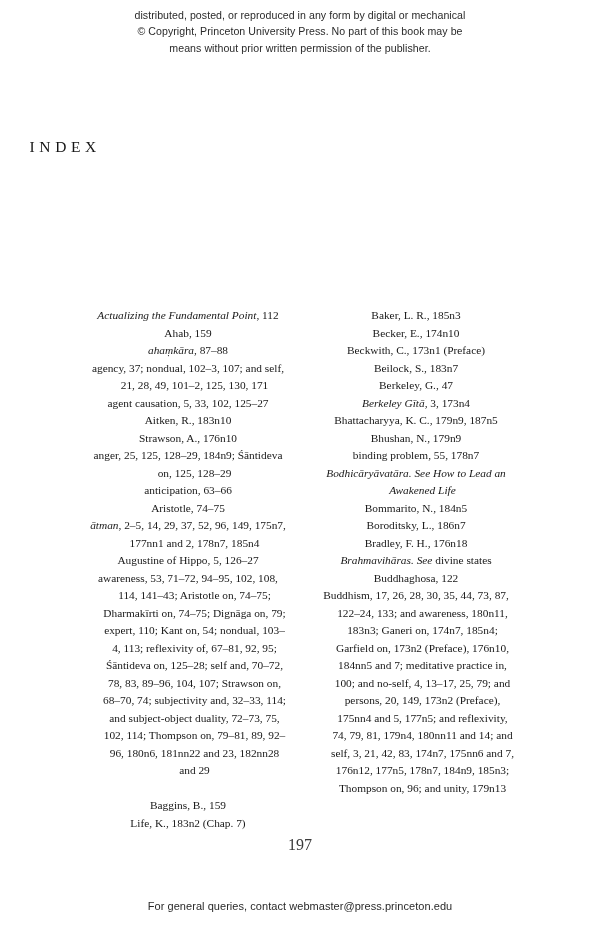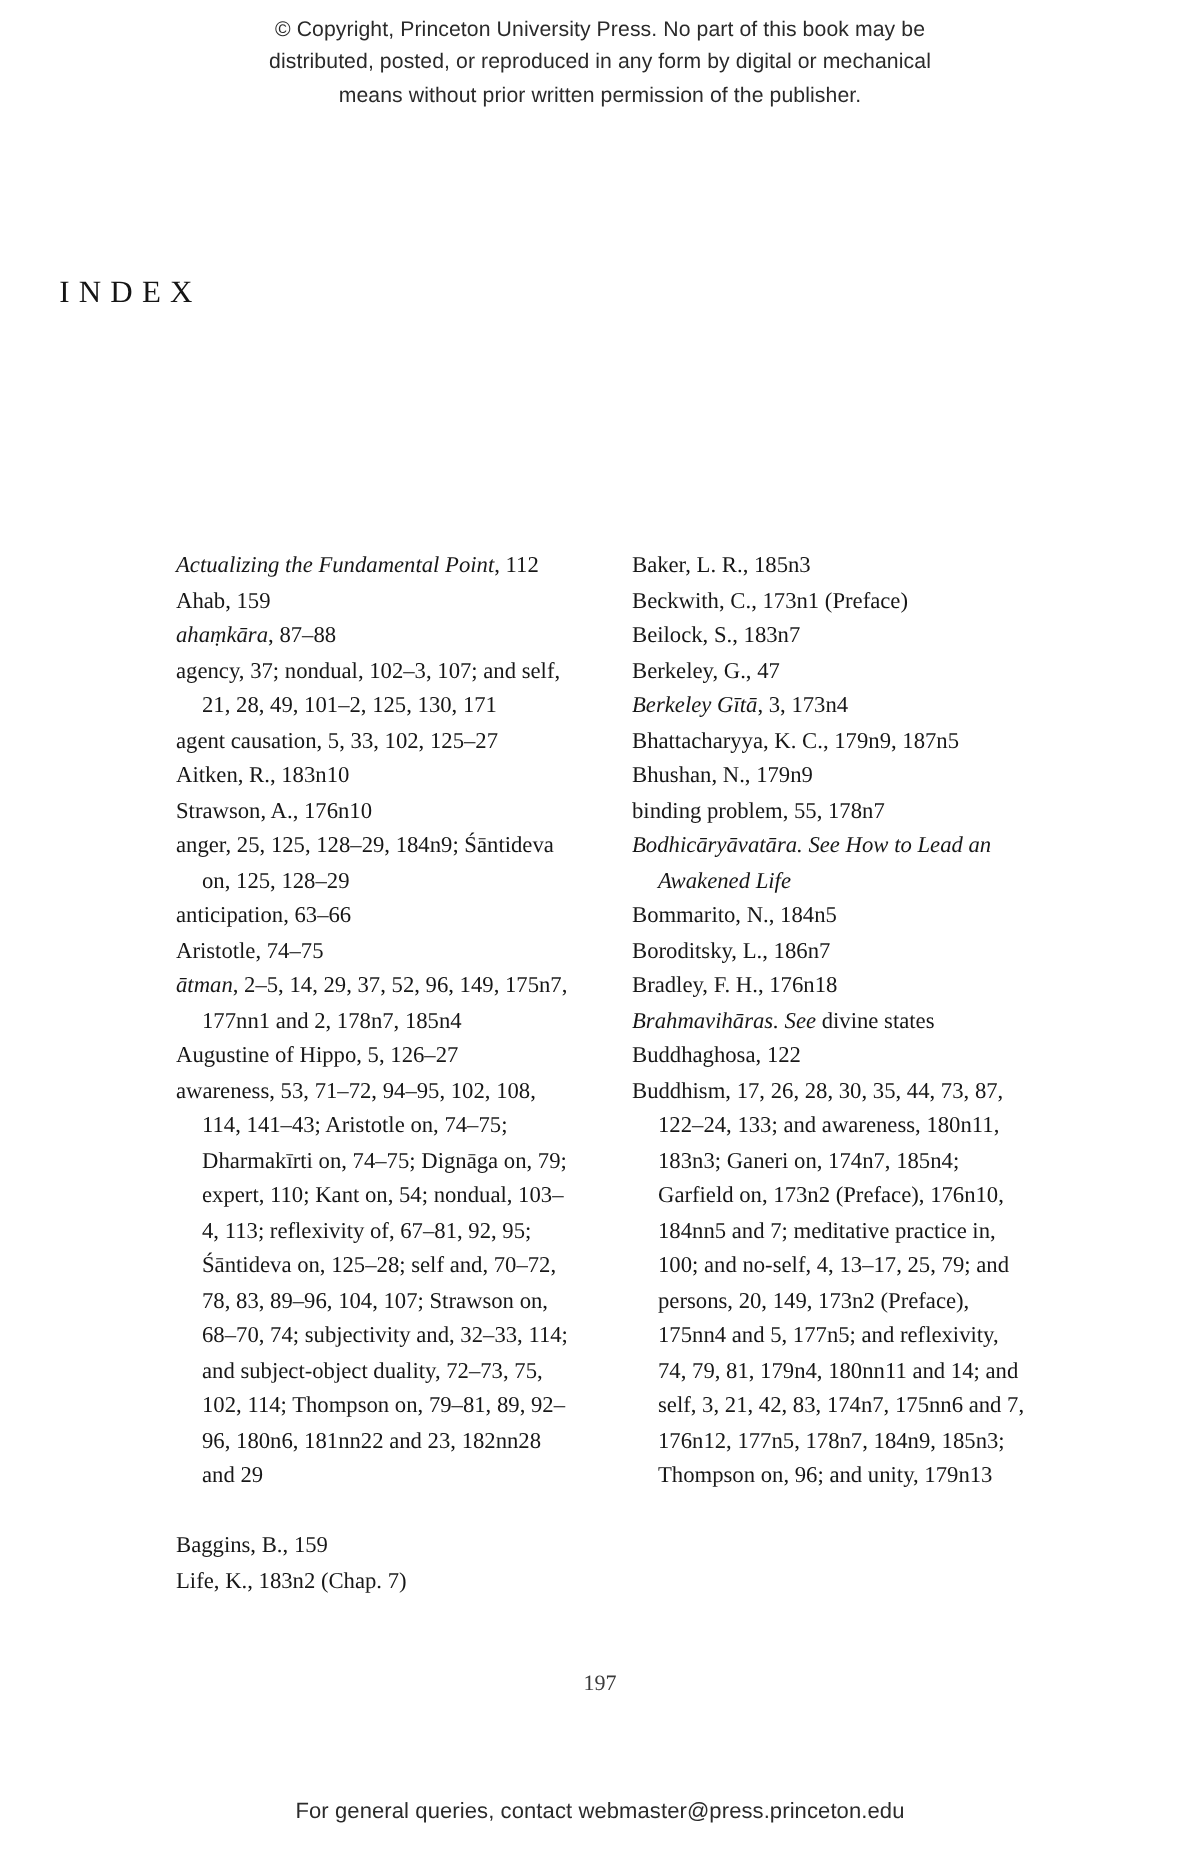--- a/index.html
+++ b/index.html
@@ -60,39 +60,40 @@
     height: 545px;
     display: flex;
     flex-direction: row;
     justify-content: space-between;
   }
   .col {
     width: 200px;
     font-size: 11.35px;
     line-height: 17.5px;
     color: #171717;
-    text-align: left;
+    text-align: center;
+    margin-top: 32px;
   }
   .entry {
     margin: 0;
     padding: 0;
     padding-left: 13px;
     text-indent: -13px;
   }
   .entry.gap-before { margin-top: 17.5px; }
   .ital { font-style: italic; }
 
   
   .folio {
     position: absolute;
     left: 0;
     top: 836px;
     width: 600px;
     text-align: center;
-    font-size: 11px;
+    font-size: 16px;
     color: #3a3a3a;
   }
 
   
   .footer {
     position: absolute;
     left: 0;
     top: 900px;
     width: 600px;
     text-align: center;
@@ -101,22 +102,22 @@
     color: #2a2a2a;
     letter-spacing: 0.05px;
   }
 </style>
 </head>
 <body>
 
 <div class="page">
 
   <div class="copyright">
+    <span class="cline">distributed, posted, or reproduced in any form by digital or mechanical</span>
     <span class="cline">© Copyright, Princeton University Press. No part of this book may be</span>
-    <span class="cline">distributed, posted, or reproduced in any form by digital or mechanical</span>
     <span class="cline">means without prior written permission of the publisher.</span>
   </div>
 
   <div class="index-heading">INDEX</div>
 
   <div class="columns">
     <div class="col" id="left-column">
         <p class="entry"><span class="ital">Actualizing the Fundamental Point</span><span>, 112</span></p>
         <p class="entry"><span>Ahab</span><span>, 159</span></p>
         <p class="entry"><span class="ital">ahaṃkāra</span><span>, 87–88</span></p>
@@ -128,20 +129,21 @@
         <p class="entry"><span>anticipation</span><span>, 63–66</span></p>
         <p class="entry"><span>Aristotle</span><span>, 74–75</span></p>
         <p class="entry"><span class="ital">ātman</span><span>, 2–5, 14, 29, 37, 52, 96, 149, 175n7, 177nn1 and 2, 178n7, 185n4</span></p>
         <p class="entry"><span>Augustine of Hippo</span><span>, 5, 126–27</span></p>
         <p class="entry"><span>awareness</span><span>, 53, 71–72, 94–95, 102, 108, 114, 141–43; Aristotle on, 74–75; Dharmakīrti on, 74–75; Dignāga on, 79; expert, 110; Kant on, 54; nondual, 103–4, 113; reflexivity of, 67–81, 92, 95; Śāntideva on, 125–28; self and, 70–72, 78, 83, 89–96, 104, 107; Strawson on, 68–70, 74; subjectivity and, 32–33, 114; and subject-object duality, 72–73, 75, 102, 114; Thompson on, 79–81, 89, 92–96, 180n6, 181nn22 and 23, 182nn28 and 29</span></p>
         <p class="entry gap-before"><span>Baggins, B.</span><span>, 159</span></p>
         <p class="entry"><span>Life, K.</span><span>, 183n2 (Chap. 7)</span></p>
       </div>
     <div class="col" id="right-column">
         <p class="entry"><span>Baker, L. R.</span><span>, 185n3</span></p>
+        <p class="entry"><span>Becker, E.</span><span>, 174n10</span></p>
         <p class="entry"><span>Beckwith, C.</span><span>, 173n1 (Preface)</span></p>
         <p class="entry"><span>Beilock, S.</span><span>, 183n7</span></p>
         <p class="entry"><span>Berkeley, G.</span><span>, 47</span></p>
         <p class="entry"><span class="ital">Berkeley Gītā</span><span>, 3, 173n4</span></p>
         <p class="entry"><span>Bhattacharyya, K. C.</span><span>, 179n9, 187n5</span></p>
         <p class="entry"><span>Bhushan, N.</span><span>, 179n9</span></p>
         <p class="entry"><span>binding problem</span><span>, 55, 178n7</span></p>
         <p class="entry"><span class="ital">Bodhicāryāvatāra</span><span class="ital">. </span><span class="ital">See </span><span class="ital">How to Lead an Awakened Life</span></p>
         <p class="entry"><span>Bommarito, N.</span><span>, 184n5</span></p>
         <p class="entry"><span>Boroditsky, L.</span><span>, 186n7</span></p>

